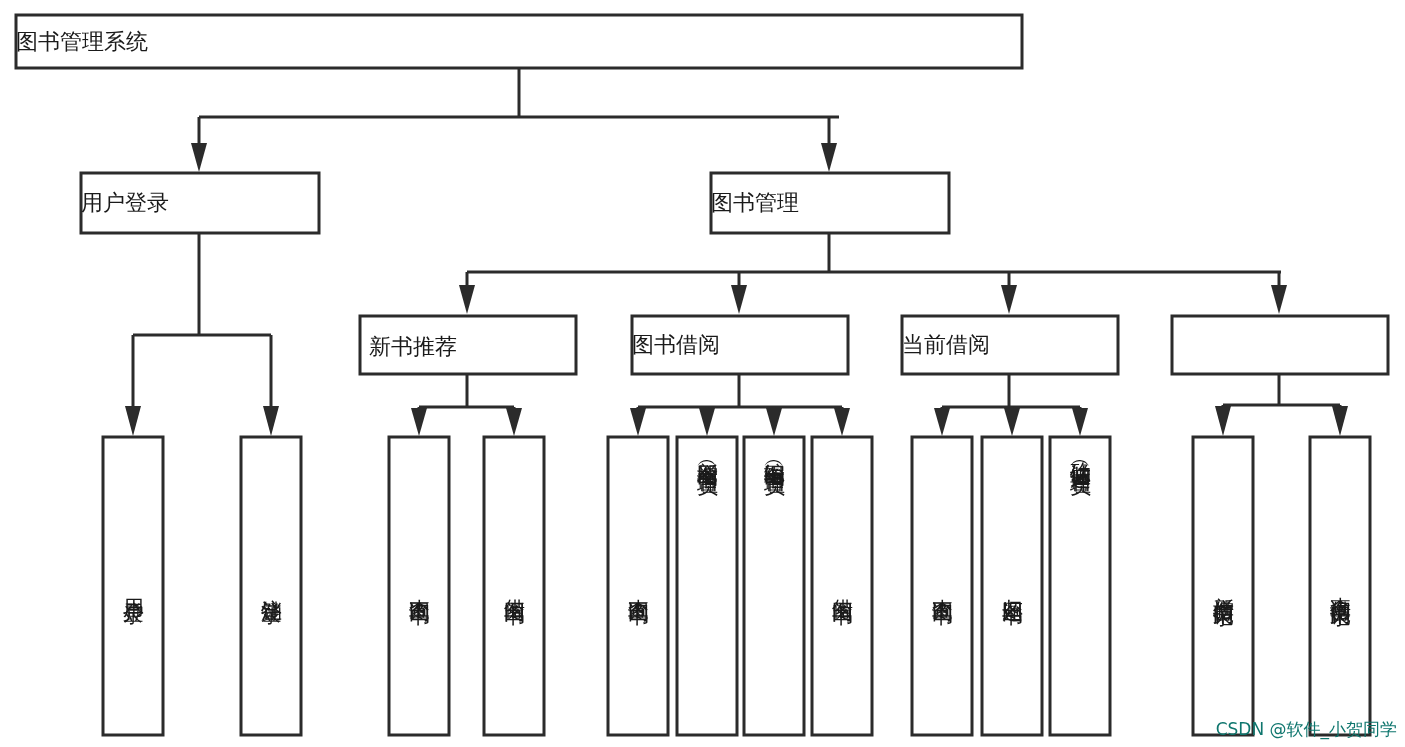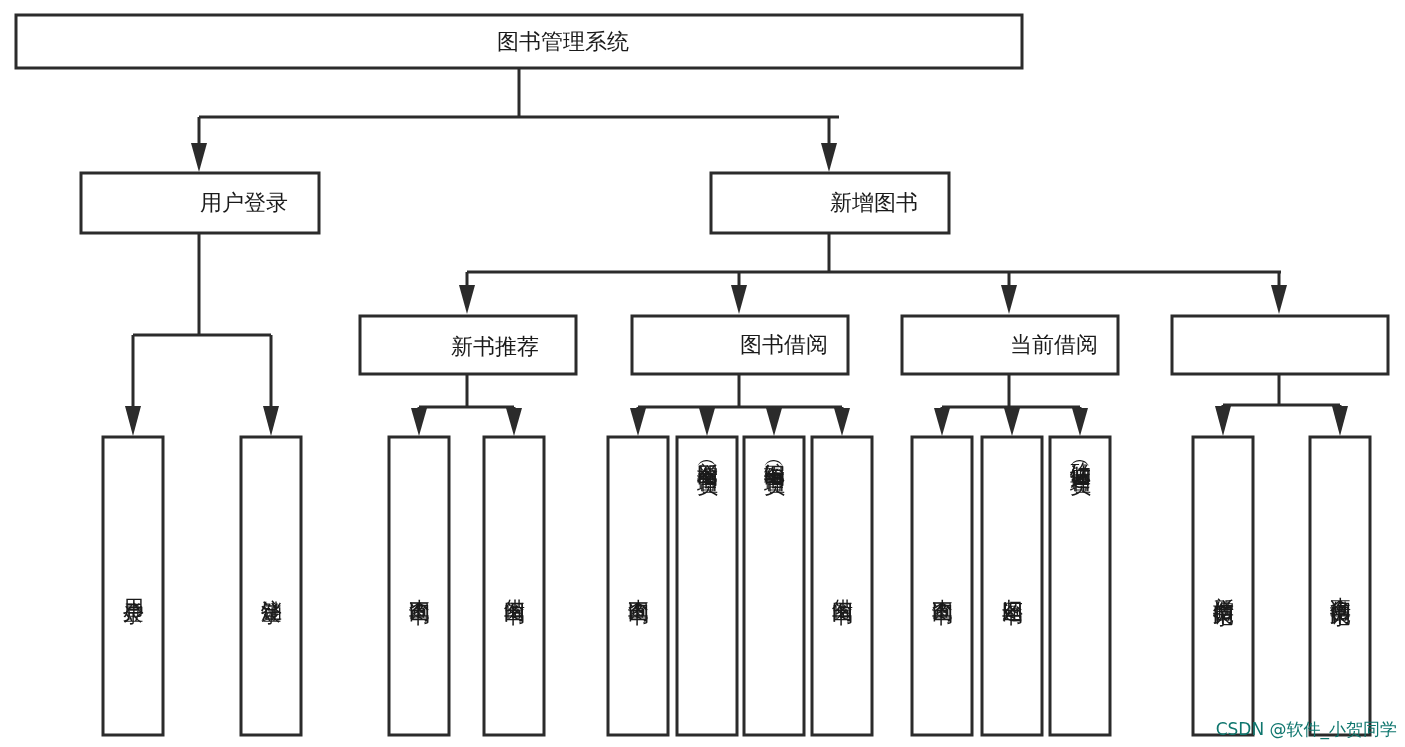--- a/index.html
+++ b/index.html
@@ -53,23 +53,22 @@
     line-height: 1;
     letter-spacing: 2px;
     color: #1a1a1a;
     white-space: nowrap;
     text-align: center;
   }
   .hlabel-wrap {
     position: absolute;
     display: flex;
     align-items: center;
-    justify-content: center;
+    justify-content: flex-start;
     pointer-events: none;
-    margin-left: 44px;
   }
   .hlabel-text {
     font-family: "DejaVu Sans", "Liberation Sans", sans-serif;
     font-size: 22px;
     color: #1a1a1a;
     white-space: nowrap;
   }
   .watermark {
     position: absolute;
     right: 8px;
@@ -178,24 +177,24 @@
   </svg>
 
   <div class="hlabel-wrap" style="left:16px; top:15px; width:1006px; height:53px;">
     <span class="hlabel-text">图书管理系统</span>
   </div>
 
   <div class="hlabel-wrap" style="left:81px; top:173px; width:238px; height:60px;">
     <span class="hlabel-text">用户登录</span>
   </div>
   <div class="hlabel-wrap" style="left:711px; top:173px; width:238px; height:60px;">
-    <span class="hlabel-text">新增图书</span>
-  </div>
-
-  <div class="hlabel-wrap" style="left:343px; top:316px; width:216px; height:62px;">
+    <span class="hlabel-text">图书管理</span>
+  </div>
+
+  <div class="hlabel-wrap" style="left:369px; top:316px; width:216px; height:62px;">
     <span class="hlabel-text">新书推荐</span>
   </div>
   <div class="hlabel-wrap" style="left:632px; top:316px; width:216px; height:58px;">
     <span class="hlabel-text">图书借阅</span>
   </div>
   <div class="hlabel-wrap" style="left:902px; top:316px; width:216px; height:58px;">
     <span class="hlabel-text">当前借阅</span>
   </div>
 
   <div class="vlabel-wrap" style="left:103px; top:437px; width:60px; height:298px;">

